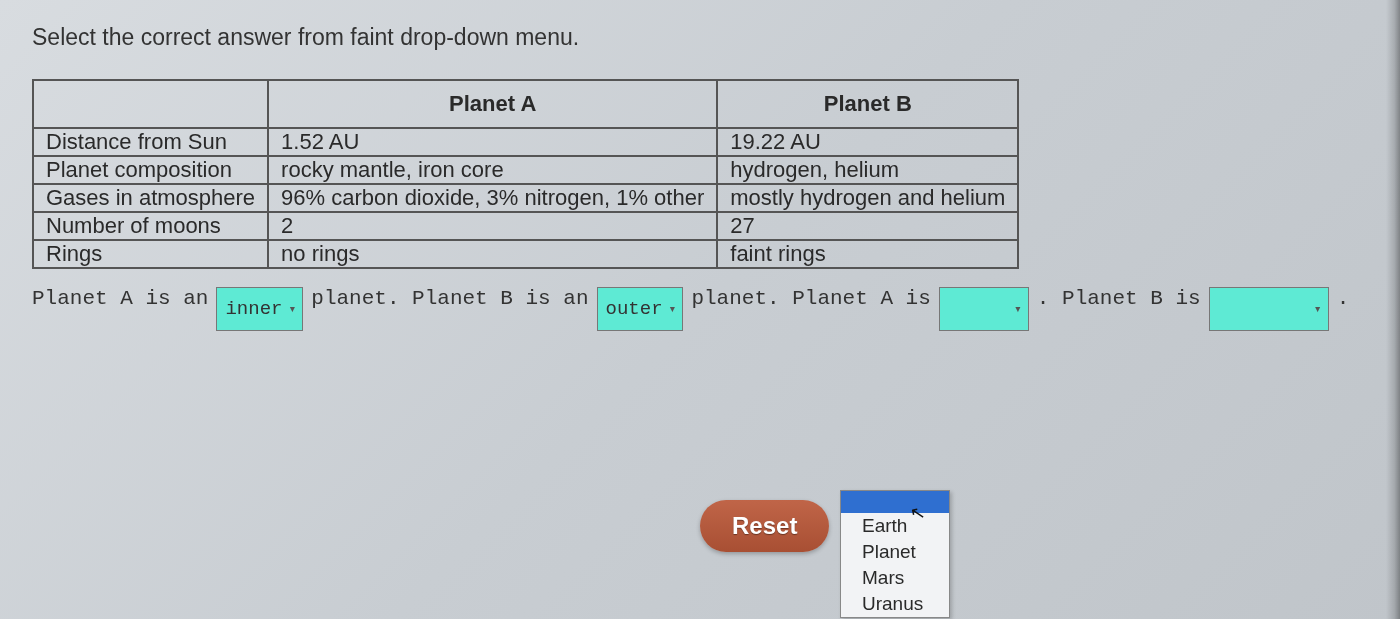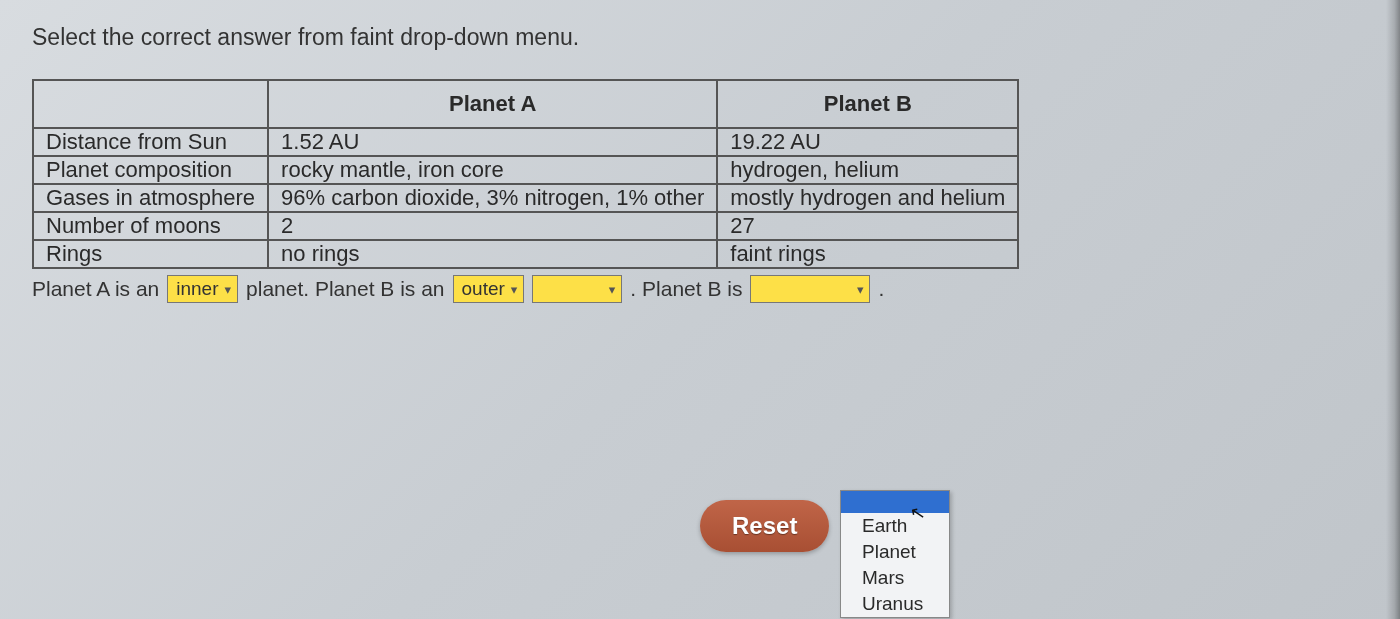--- a/index.html
+++ b/index.html
@@ -35,37 +35,37 @@
   }
   table.data th.col-head {
     font-weight: bold;
     text-align: center;
     padding: 10px 12px;
   }
   table.data th.corner {
     border: 2px solid #555;
   }
   .sentence {
-    margin-top: 6px;
+    margin-top: 18px;
     font-size: 21px;
     color: #333;
     display: flex;
-    align-items: center;
     flex-wrap: nowrap;
     gap: 8px;
     position: relative;
+    font-family: Liberation Mono, monospace;
   }
   .dropdown {
     display: inline-flex;
     align-items: center;
     border: 1px solid #777;
-    background: #fde047;
+    background: #5eead4;
     padding: 2px 6px 2px 8px;
     font-size: 19px;
-    height: 28px;
+    height: 44px;
     min-width: 70px;
     position: relative;
   }
   .dropdown.blank { min-width: 90px; }
   .dropdown.wide { min-width: 120px; }
   .dropdown .chev {
     margin-left: auto;
     padding-left: 6px;
     font-size: 13px;
     color: #555;
@@ -168,20 +168,21 @@
       <span class="chev">▾</span>
     </span>
 
     <span>planet. Planet B is an</span>
 
     <span class="dropdown">
       <span>outer</span>
       <span class="chev">▾</span>
     </span>
 
+    <span>planet. Planet A is</span>
 
     <span class="dropdown blank">
       <span></span>
       <span class="chev">▾</span>
     </span>
 
     <span>. Planet B is</span>
 
     <span class="dropdown wide">
       <span></span>

